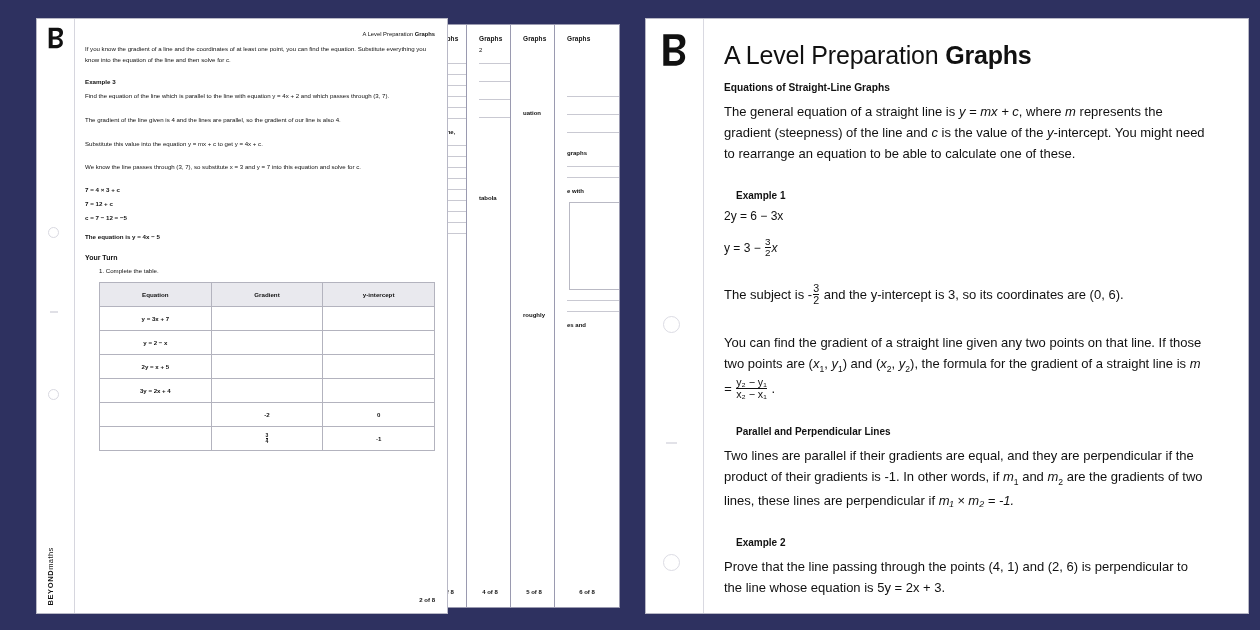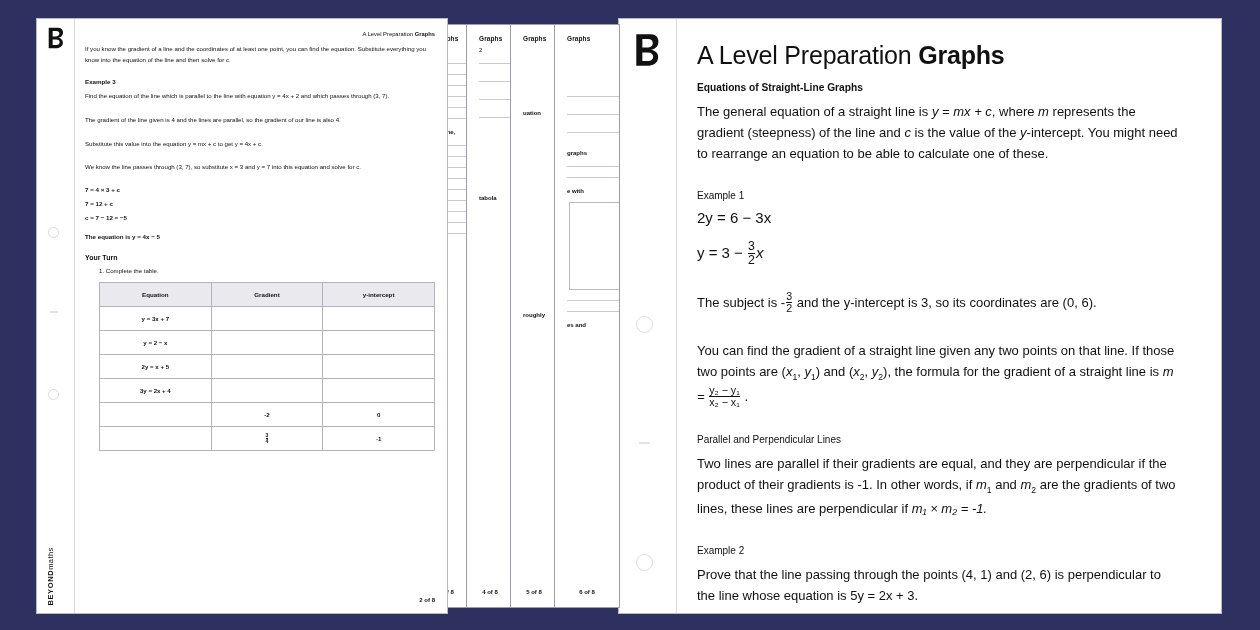--- a/index.html
+++ b/index.html
@@ -209,21 +209,21 @@
     right: 14px;
     bottom: 10px;
     font-size: 6px;
     font-weight: bold;
     color: #111;
   }
 
   
   .right-panel {
     position: absolute;
-    left: 618px; top: 18px;
+    left: 645px; top: 18px;
     width: 604px; height: 596px;
     background: #ffffff;
     border: 1px solid #b8b8c6;
     display: flex;
   }
   .r-margin {
     width: 58px;
     flex: 0 0 58px;
     position: relative;
     border-right: 1px solid #d9d9e1;
@@ -271,26 +271,26 @@
   }
   .r-p {
     font-size: 13px;
     line-height: 1.62;
     color: #111;
     margin: 0 16px 16px 0;
   }
   .r-p.tight { margin-bottom: 10px; }
   .r-h3 {
     font-size: 10px;
-    font-weight: normal;
-    color: #111;
-    margin: 0 0 8px 0;
+    font-weight: bold;
+    color: #111;
+    margin: 0 0 8px 12px;
   }
   .r-eq {
-    font-size: 15px;
+    font-size: 12px;
     color: #111;
     margin: 0 0 14px 0;
   }
   .gap-sm { height: 10px; }
   .gap-md { height: 16px; }
 
   .frac {
     display: inline-block;
     vertical-align: -0.45em;
     text-align: center;

